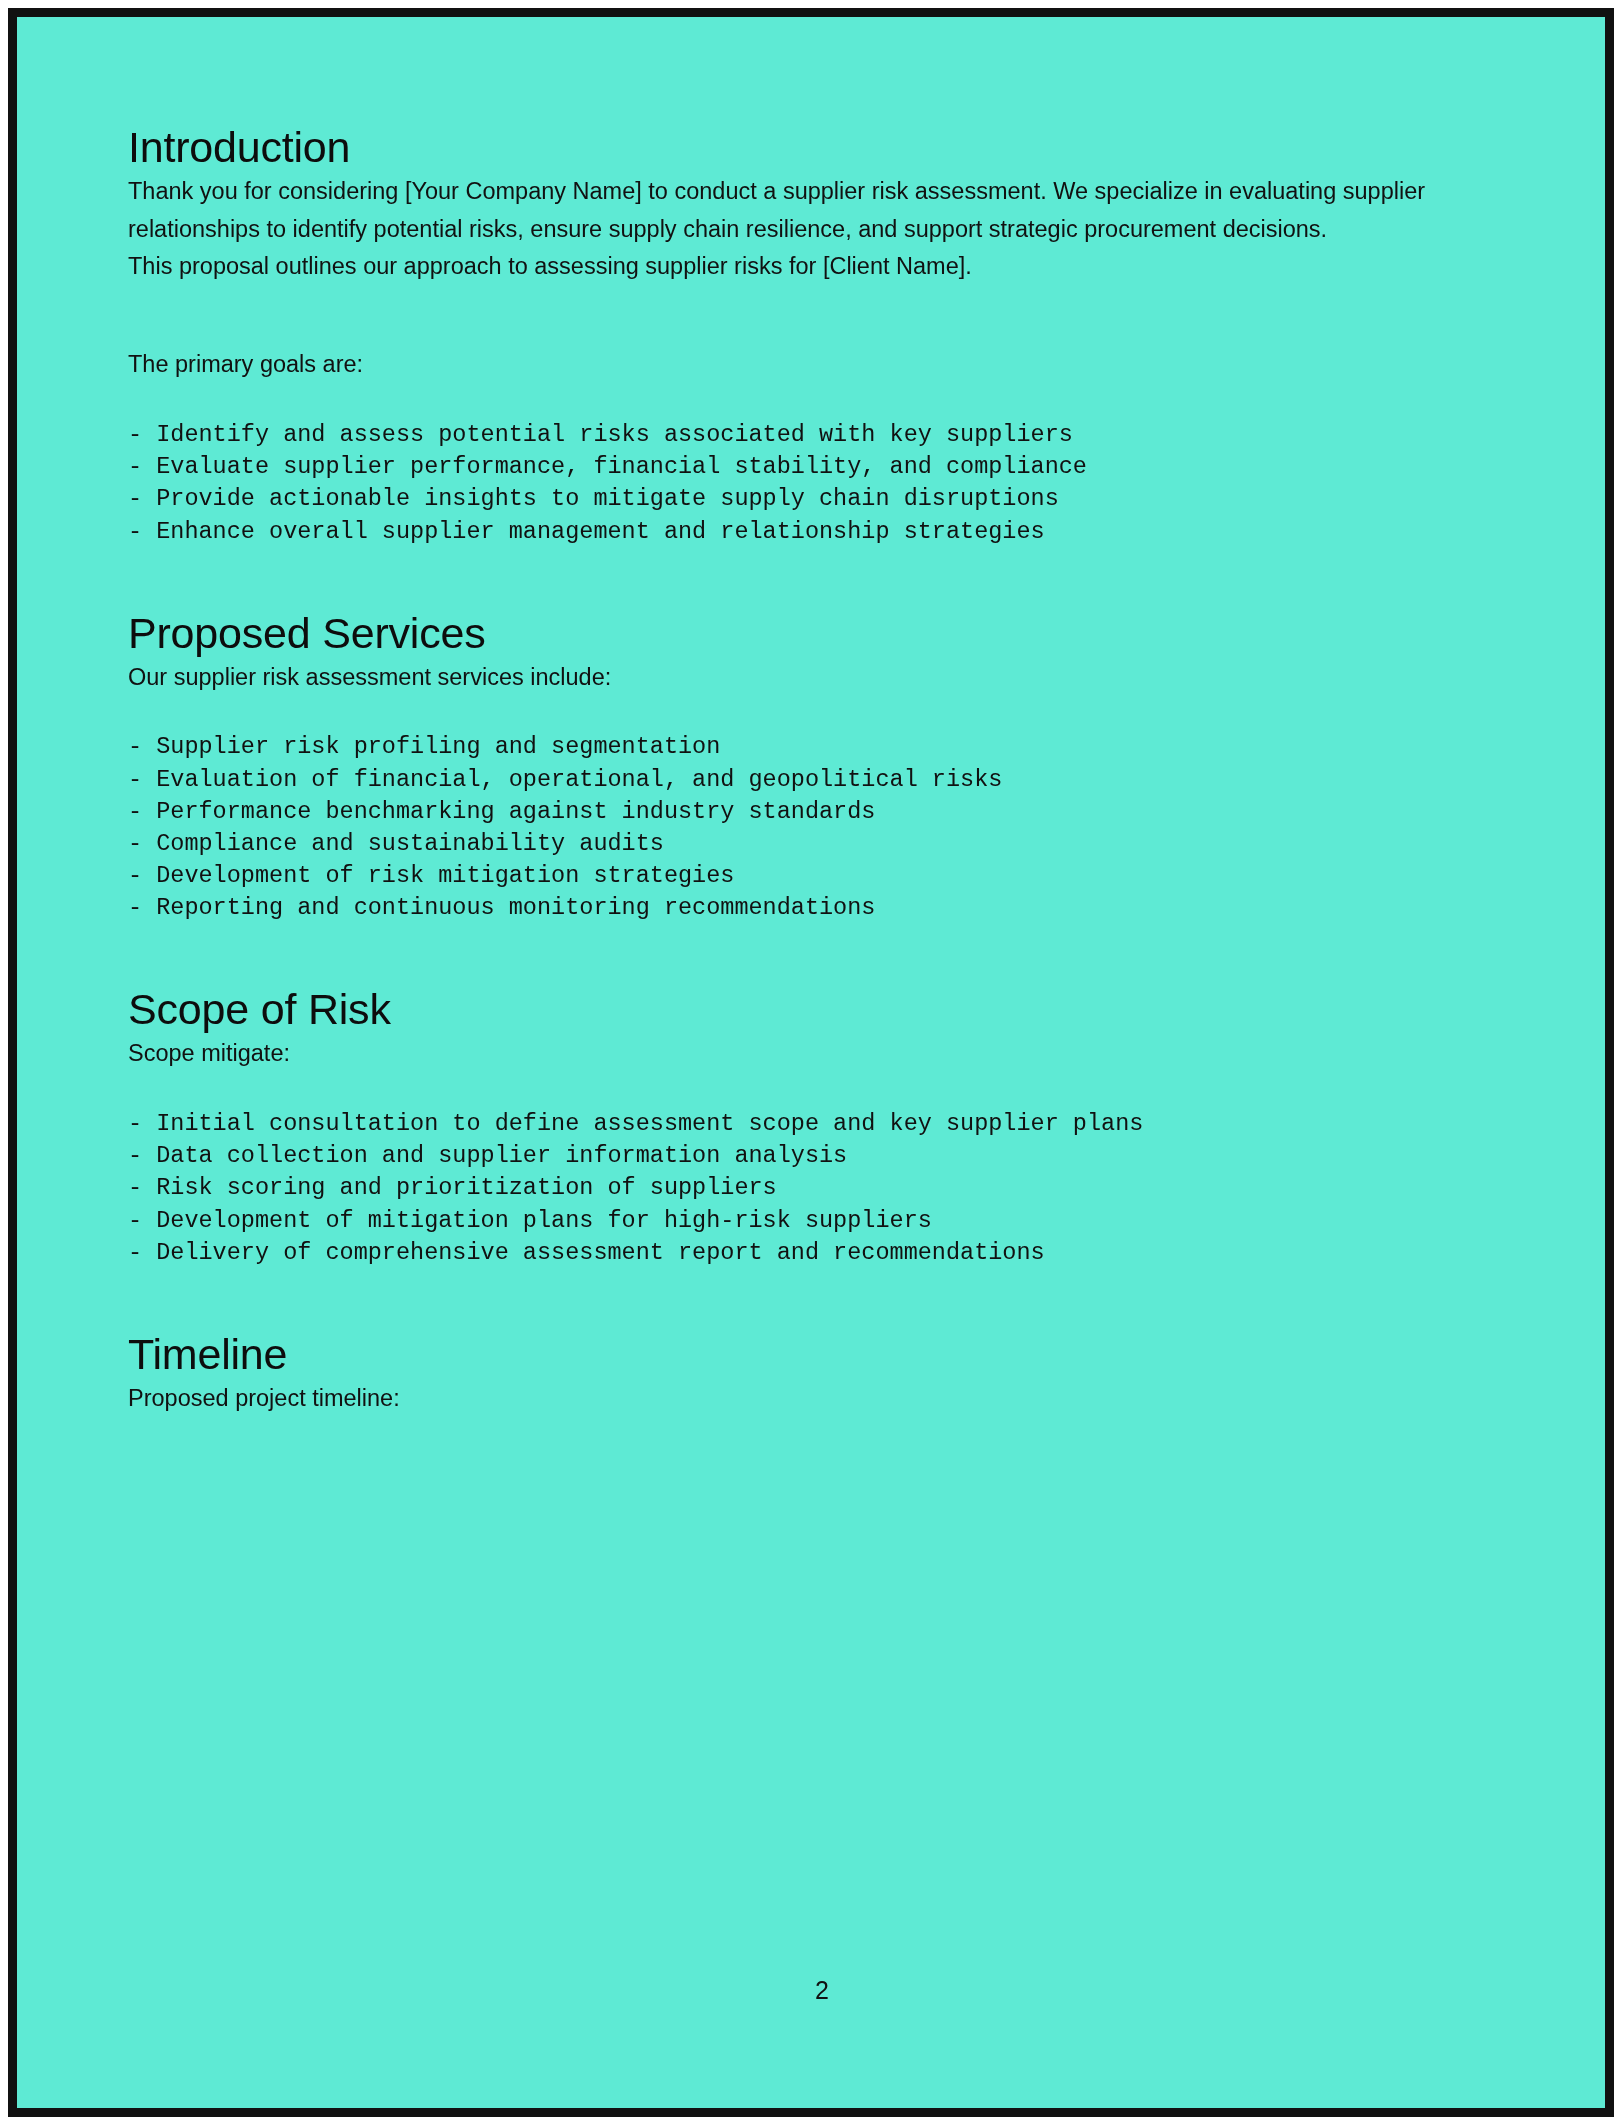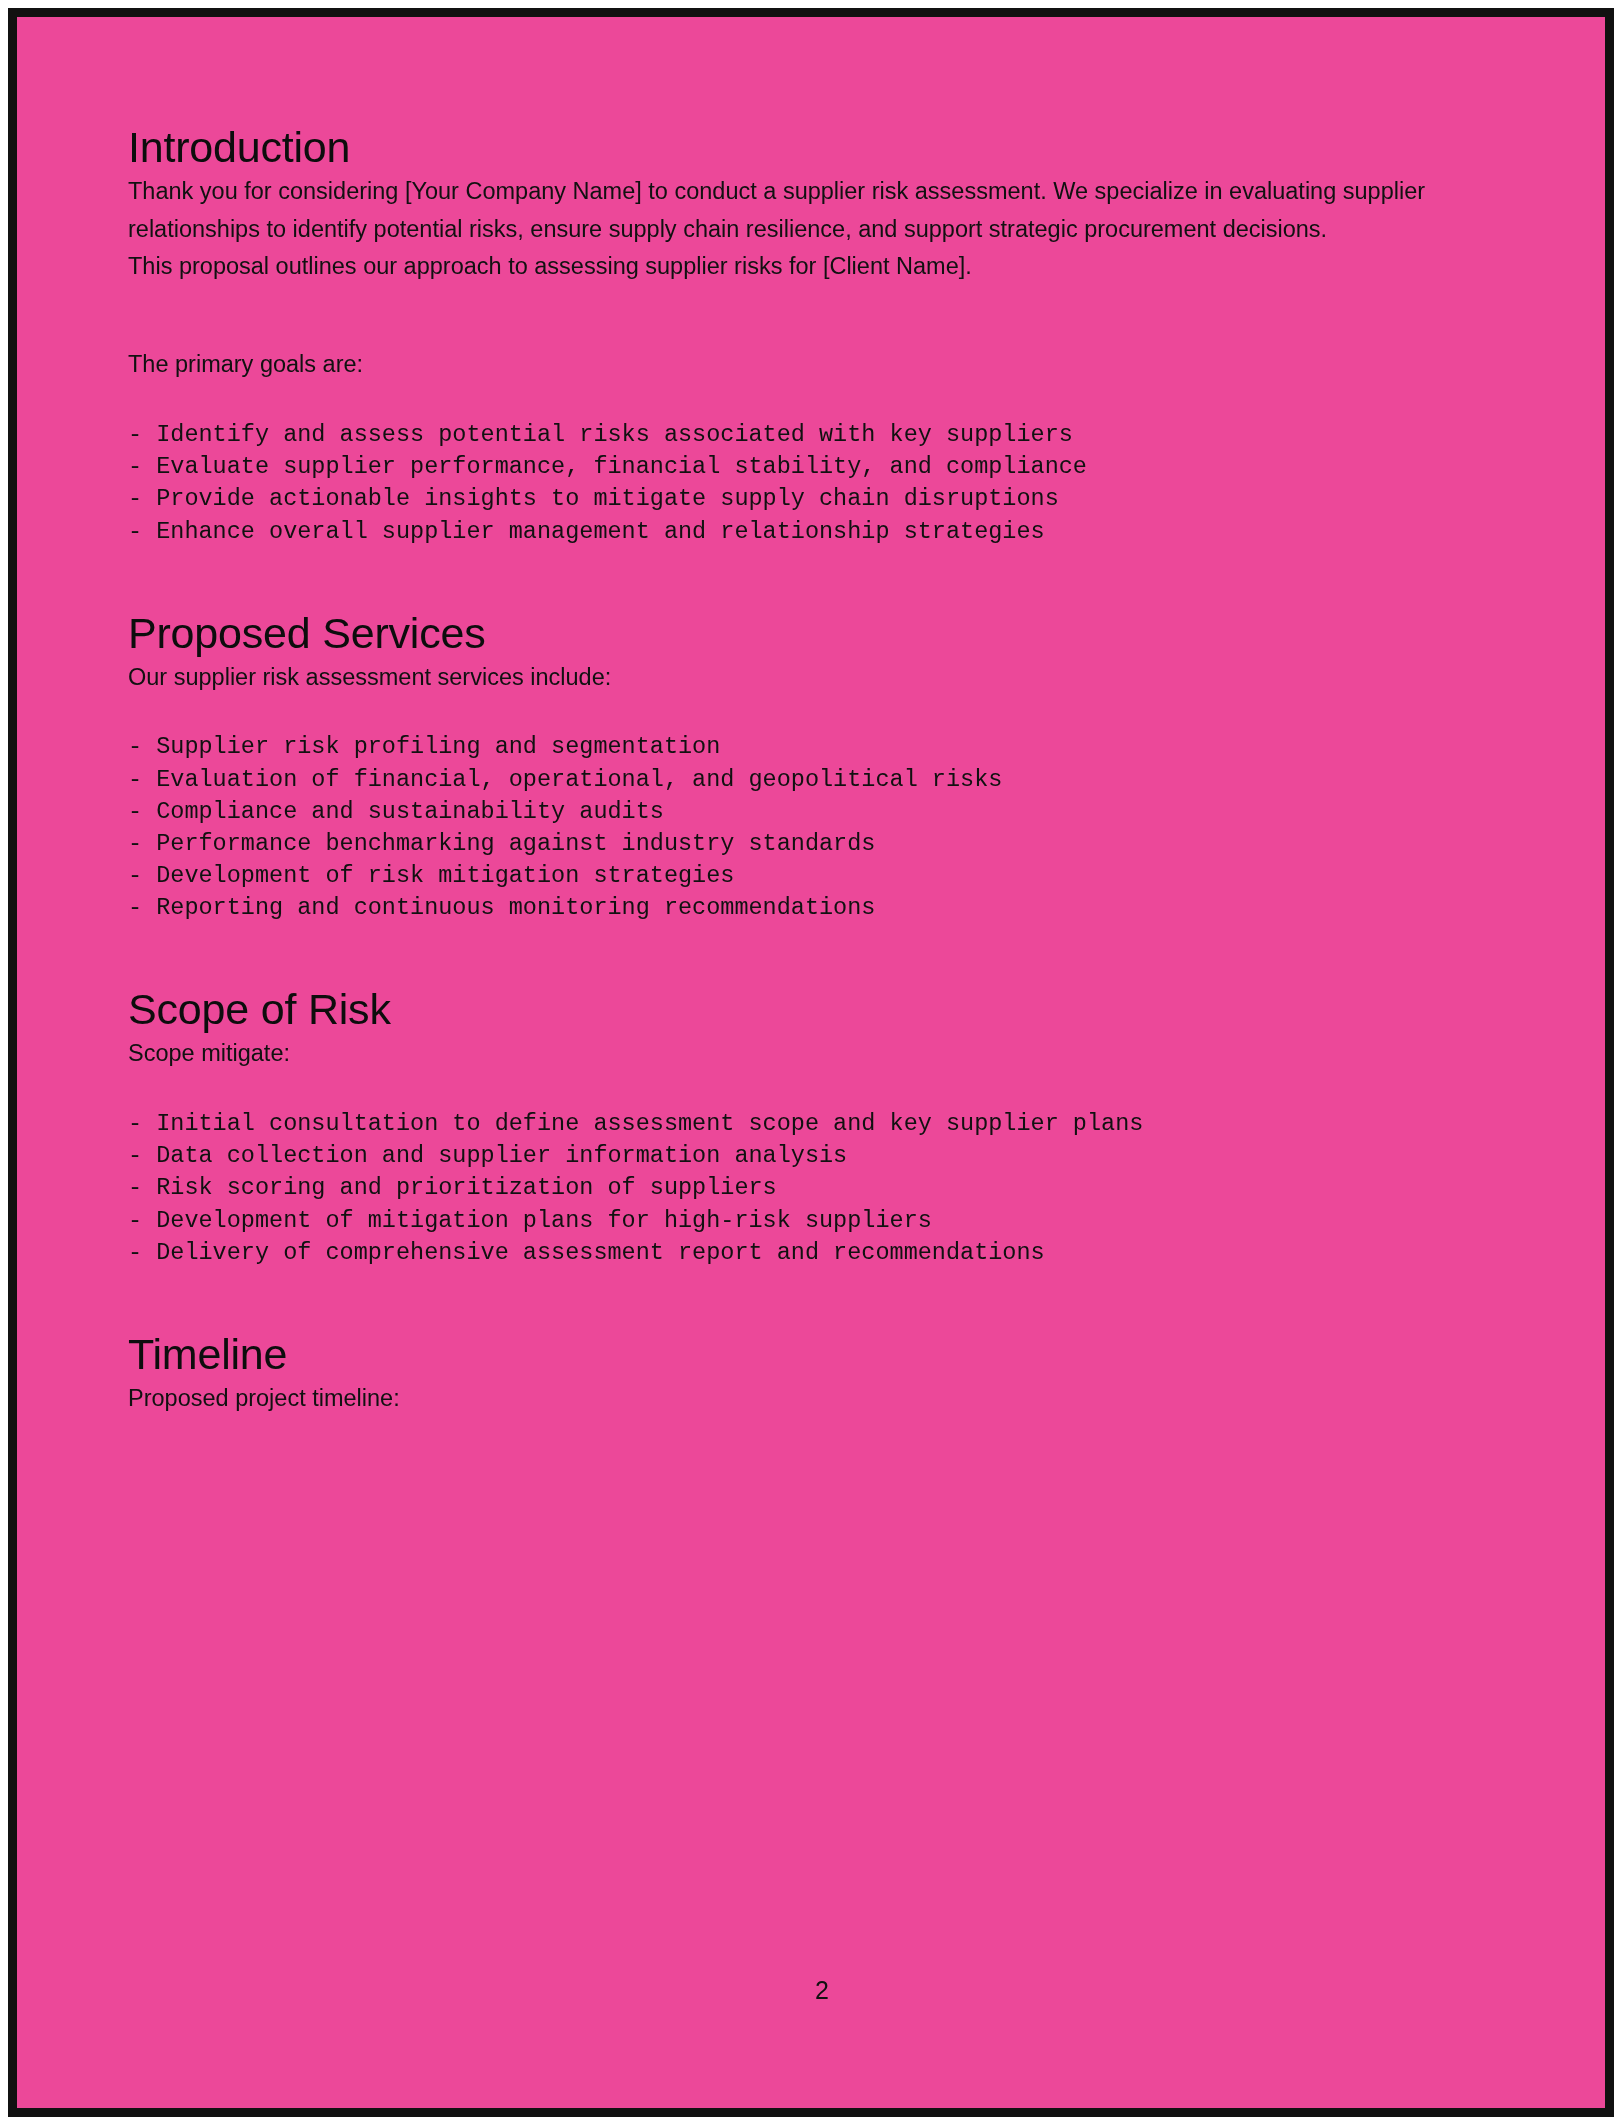--- a/index.html
+++ b/index.html
@@ -26,21 +26,21 @@
     border: 9px solid #111111;
     background: #ffffff;
   }
 
   .page-inner {
     position: absolute;
     left: 0;
     top: 0;
     right: 0;
     bottom: 0;
-    background: #ec4899;
+    background: #5eead4;
     overflow: hidden;
     padding-left: 41px;
   }
 
   .content {
     position: absolute;
     left: 111px;
     top: 105px;
     width: 1330px;
   }
@@ -133,22 +133,22 @@
           <li>- Enhance overall supplier management and relationship strategies</li>
         </ul>
       </section>
 
       <section class="heading-block">
         <h1 class="section-heading">Proposed Services</h1>
         <p class="body-text lead-para">Our supplier risk assessment services include:</p>
         <ul class="bullet-list">
           <li>- Supplier risk profiling and segmentation</li>
           <li>- Evaluation of financial, operational, and geopolitical risks</li>
+          <li>- Performance benchmarking against industry standards</li>
           <li>- Compliance and sustainability audits</li>
-          <li>- Performance benchmarking against industry standards</li>
           <li>- Development of risk mitigation strategies</li>
           <li>- Reporting and continuous monitoring recommendations</li>
         </ul>
       </section>
 
       <section class="heading-block">
         <h1 class="section-heading">Scope of Risk</h1>
         <p class="body-text lead-para">Scope mitigate:</p>
         <ul class="bullet-list">
           <li>- Initial consultation to define assessment scope and key supplier plans</li>

